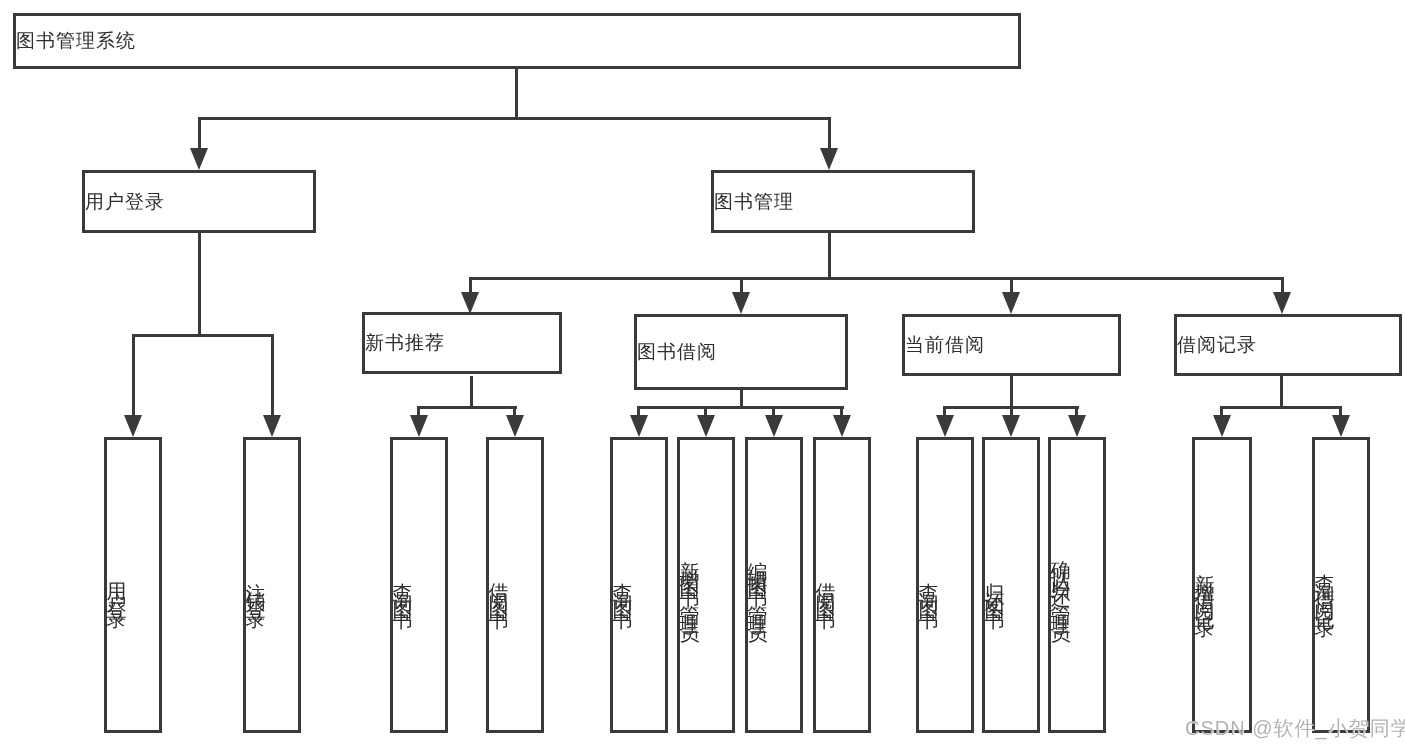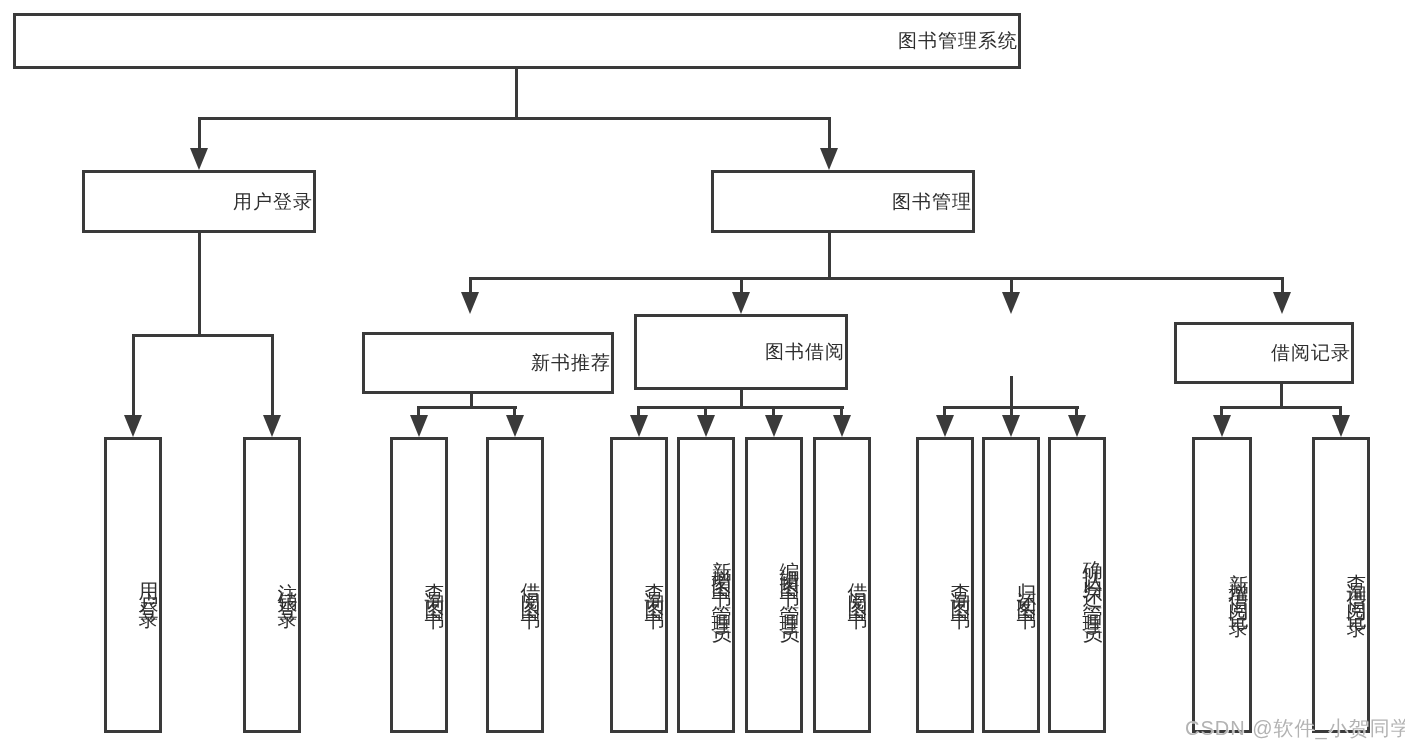--- a/index.html
+++ b/index.html
@@ -16,21 +16,21 @@
     width:1405px;height:747px;
     background:var(--bg);
     overflow:hidden;
   }
   .box{
     position:absolute;
     background:#fff;
     border:3px solid var(--line);
     display:flex;
     align-items:center;
-    justify-content:flex-end;
+    justify-content:flex-start;
   }
   .box.h span{
     font-size:19px;
     letter-spacing:1px;
     color:var(--text);
     white-space:nowrap;
   }
   .box.v span{
     writing-mode:vertical-lr;
     text-orientation:mixed;
@@ -124,27 +124,30 @@
     <span>图书管理系统</span>
   </div>
 
   <div class="box h" style="left:82px;top:170px;width:234px;height:63px">
     <span>用户登录</span>
   </div>
   <div class="box h" style="left:711px;top:170px;width:264px;height:63px">
     <span>图书管理</span>
   </div>
 
-  <div class="box h" style="left:362px;top:332px;width:252px;height:62px">
+  <div class="box h" style="left:362px;top:312px;width:200px;height:62px">
     <span>新书推荐</span>
   </div>
   <div class="box h" style="left:634px;top:314px;width:214px;height:76px">
     <span>图书借阅</span>
   </div>
-  <div class="box h" style="left:1174px;top:322px;width:180px;height:62px">
+  <div class="box h" style="left:902px;top:314px;width:219px;height:62px">
+    <span>当前借阅</span>
+  </div>
+  <div class="box h" style="left:1174px;top:314px;width:228px;height:62px">
     <span>借阅记录</span>
   </div>
 
   <div class="box v" style="left:104px;top:437px;width:58px;height:296px">
     <span>用户登录</span>
   </div>
   <div class="box v" style="left:243px;top:437px;width:58px;height:296px">
     <span>注销登录</span>
   </div>
 

